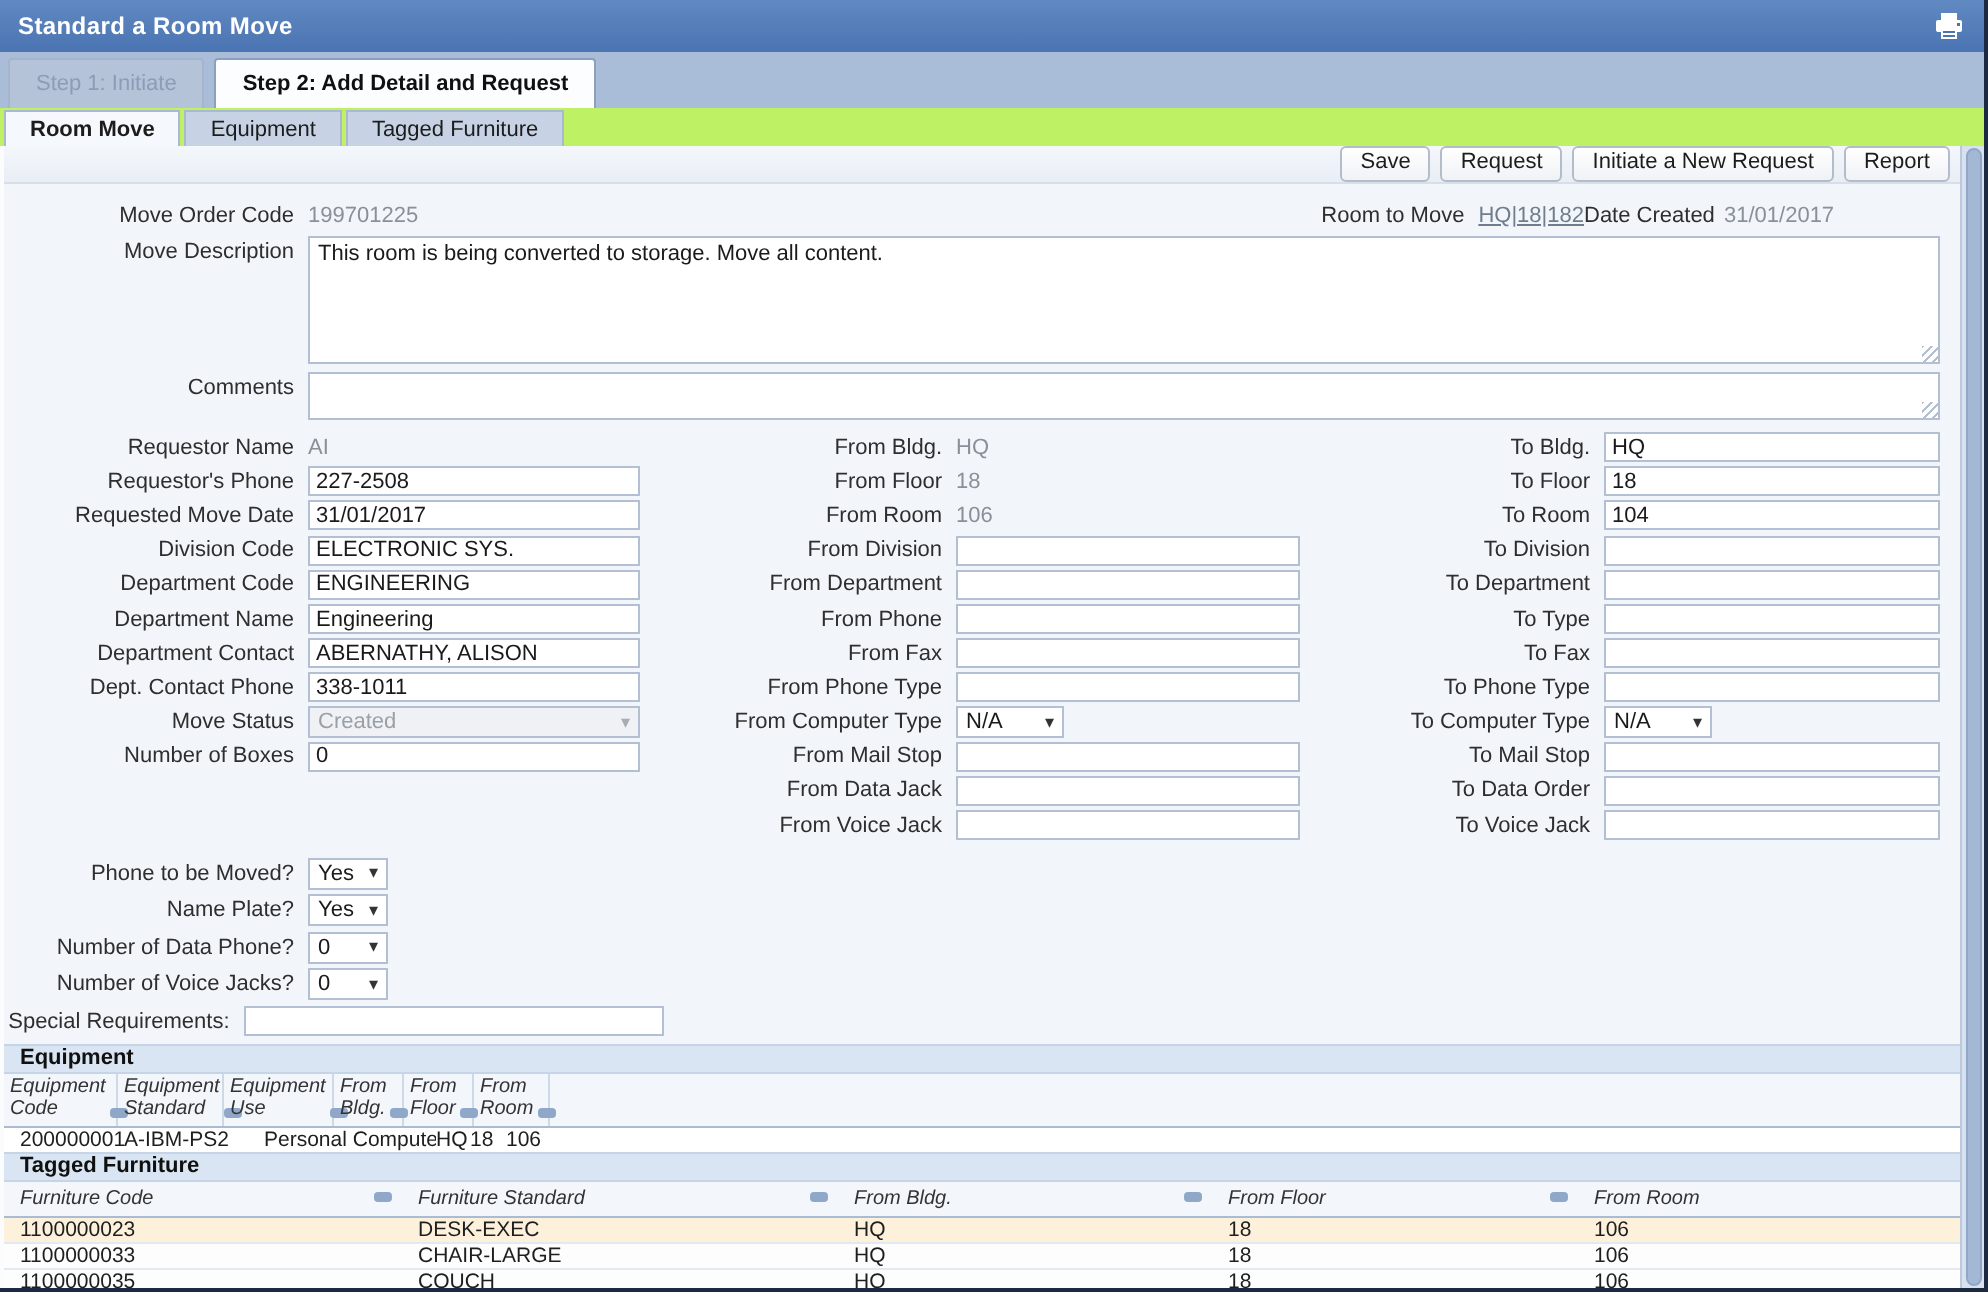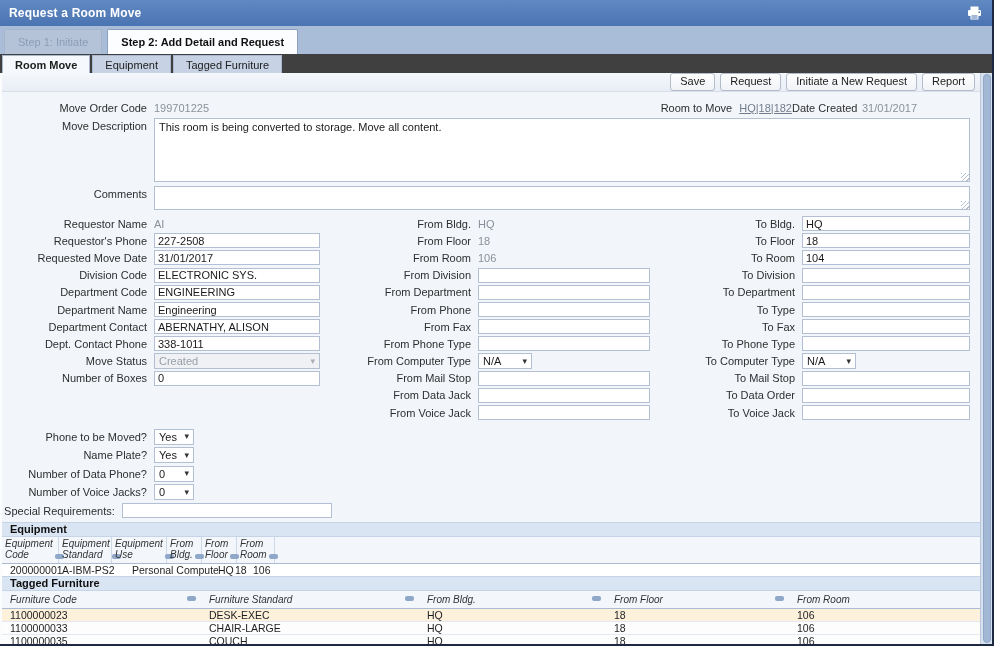--- a/index.html
+++ b/index.html
@@ -6,21 +6,21 @@
 html,body{width:994px;height:646px;overflow:hidden;background:#fff}
 .window{width:994px;height:646px;display:flex;flex-direction:column;background:#f2f5fa;
   border-right:2px solid #1d2940;border-bottom:2px solid #1d2940;overflow:hidden}
 .titlebar{flex:0 0 26px;background:linear-gradient(#6189c2,#4a74b2);display:flex;align-items:center;padding:0 9px;color:#fff}
 .titlebar .title{flex:1;font-size:12px;font-weight:bold;letter-spacing:.2px}
 .printbtn{width:18px;height:16px;cursor:pointer;display:flex;align-items:center;justify-content:center}
 .stepbar{flex:0 0 28px;background:#a9bdd8;display:flex;align-items:flex-end;padding:3px 0 0 4px;gap:5px}
 .steptab{height:25px;display:flex;align-items:center;font-size:11px;padding:0 13px;border-radius:2px 2px 0 0;cursor:pointer}
 .steptab.inactive{background:#b5c3d9;color:#8d9cb6;border:1px solid #a5b5ce;border-bottom:none}
 .steptab.active{background:#fcfdfe;color:#101010;font-weight:bold;border:1px solid #8ba0bf;border-bottom:none}
-.subtabbar{flex:0 0 19px;background:#404040;display:flex;align-items:flex-end;gap:2px;padding-left:2px}
+.subtabbar{flex:0 0 19px;background:#bef264;display:flex;align-items:flex-end;gap:2px;padding-left:2px}
 .subtab{height:18px;display:flex;align-items:center;font-size:11px;padding:0 12px;background:#c7d3e5;
   border:1px solid #aab9d0;border-bottom:none;color:#1c1c1c;cursor:pointer}
 .subtab.active{background:#f5f8fc;font-weight:bold}
 .bodyrow{flex:1;display:flex;min-height:0;border-left:2px solid #fbfcfe}
 .main{flex:1;min-width:0;display:flex;flex-direction:column}
 .scrollcol{flex:0 0 12px;background:#d8e1ee;border-left:1px solid #bcc9dc;padding:1px 0}
 .thumb{width:8px;height:100%;margin:0 auto;background:#a3b8d5;border:1px solid #90a7c9;border-radius:4px}
 .toolbar{flex:0 0 19px;background:linear-gradient(#f4f7fb,#e9eef6);border-bottom:1px solid #d8dfe9;
   display:flex;align-items:center;justify-content:flex-end;gap:5px;padding:0 5px}
 .btn{font-size:11px;line-height:1;background:linear-gradient(#fff,#f0f2f6);border:1px solid #b2bcca;border-radius:3px;
@@ -72,21 +72,21 @@
 .frowt{flex:0 0 16.5px;display:flex;align-items:flex-end;background:#fdfdfe;border-bottom:1px solid #e2e9f3;
   font-size:10.5px;color:#1e1e1e;cursor:pointer}
 .frowt.selected{background:#fdf1dc}
 .frowt .cell{padding-left:8px;overflow:hidden;white-space:nowrap}
 </style>
 </head>
 <body>
 
 <div class="window">
   <div class="titlebar">
-    <span class="title">Request a Room Move</span>
+    <span class="title">Standard a Room Move</span>
     <span class="printbtn">
       <svg width="15" height="14" viewBox="0 0 15 14">
         <rect x="3.5" y="0.5" width="8" height="3.5" fill="#fff"></rect>
         <rect x="1" y="4" width="13" height="6" rx="1" fill="#fff"></rect>
         <rect x="3.5" y="8" width="8" height="5.5" fill="#fff"></rect>
         <rect x="4.5" y="9.5" width="6" height="1" fill="#4a74b2"></rect>
         <rect x="4.5" y="11.5" width="6" height="1" fill="#4a74b2"></rect>
         <rect x="11.5" y="5.5" width="1.5" height="1.5" fill="#4a74b2"></rect>
       </svg>
     </span>

